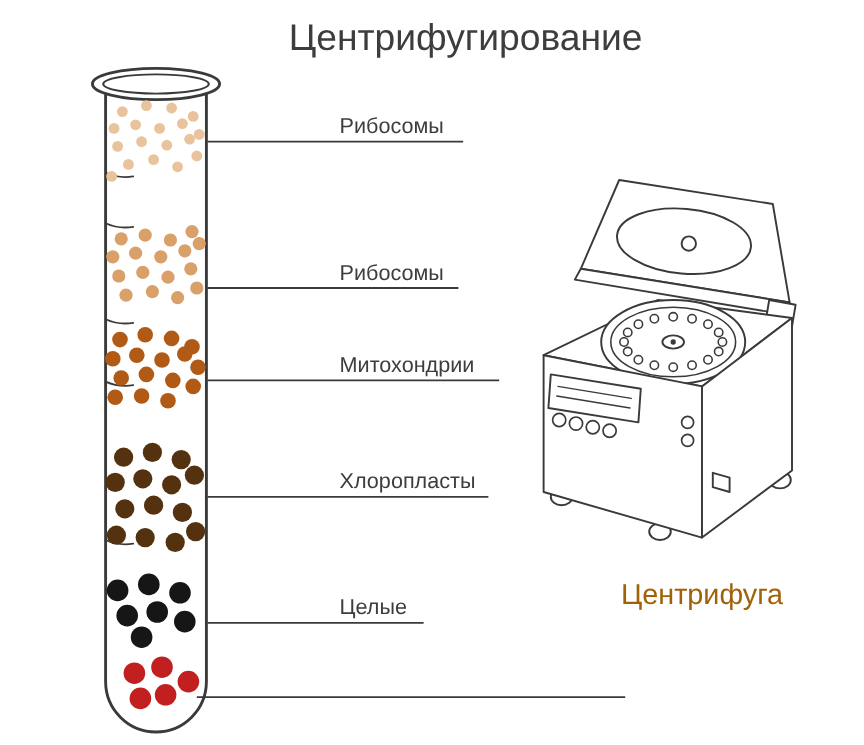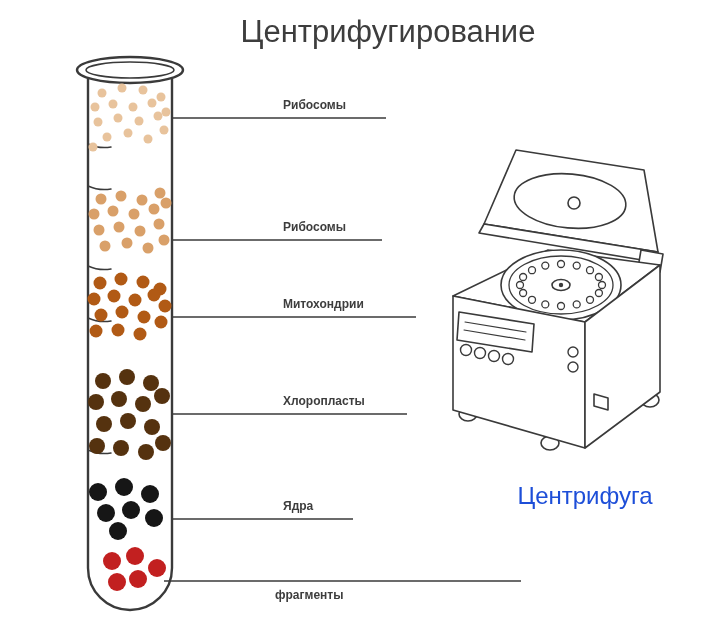--- a/index.html
+++ b/index.html
@@ -5,25 +5,25 @@
   html,body{margin:0;padding:0;background:#fff;}
   .canvas{
     position:relative;width:720px;height:613px;background:#fff;
     font-family:"Liberation Sans",sans-serif;overflow:hidden;
   }
   .title{
     position:absolute;top:14px;left:388px;transform:translateX(-50%);
     margin:0;font-size:31px;font-weight:400;color:#3d3d3d;white-space:nowrap;
   }
   .callout{
-    position:absolute;font-size:12px;color:#3d3d3d;white-space:nowrap;line-height:21px;font-weight:bold;
+    position:absolute;font-size:18px;color:#3d3d3d;white-space:nowrap;line-height:21px;
   }
   .caption{
     position:absolute;top:482px;left:585px;transform:translateX(-50%);
-    font-size:24px;color:#1d4ed8;white-space:nowrap;
+    font-size:24px;color:#a16207;white-space:nowrap;
   }
   svg.diagram{position:absolute;left:0;top:0;}
 </style>
 </head>
 <body>
 
 <div class="canvas">
 
   <h1 class="title">Центрифугирование</h1>
 
@@ -196,17 +196,16 @@
       </g>
 
       <polygon points="594,394 608,398 608,410 594,406" fill="#ffffff"></polygon>
     </g>
   </svg>
 
   <div class="callout" style="left:283px;top:95px">Рибосомы</div>
   <div class="callout" style="left:283px;top:217px">Рибосомы</div>
   <div class="callout" style="left:283px;top:391px">Хлоропласты</div>
   <div class="callout" style="left:283px;top:294px">Митохондрии</div>
-  <div class="callout" style="left:283px;top:496px">Ядра</div>
-  <div class="callout" style="left:275px;top:585px">фрагменты</div>
+  <div class="callout" style="left:283px;top:496px">Целые</div>
 
   <div class="caption">Центрифуга</div>
 </div>
 
 </body></html>

